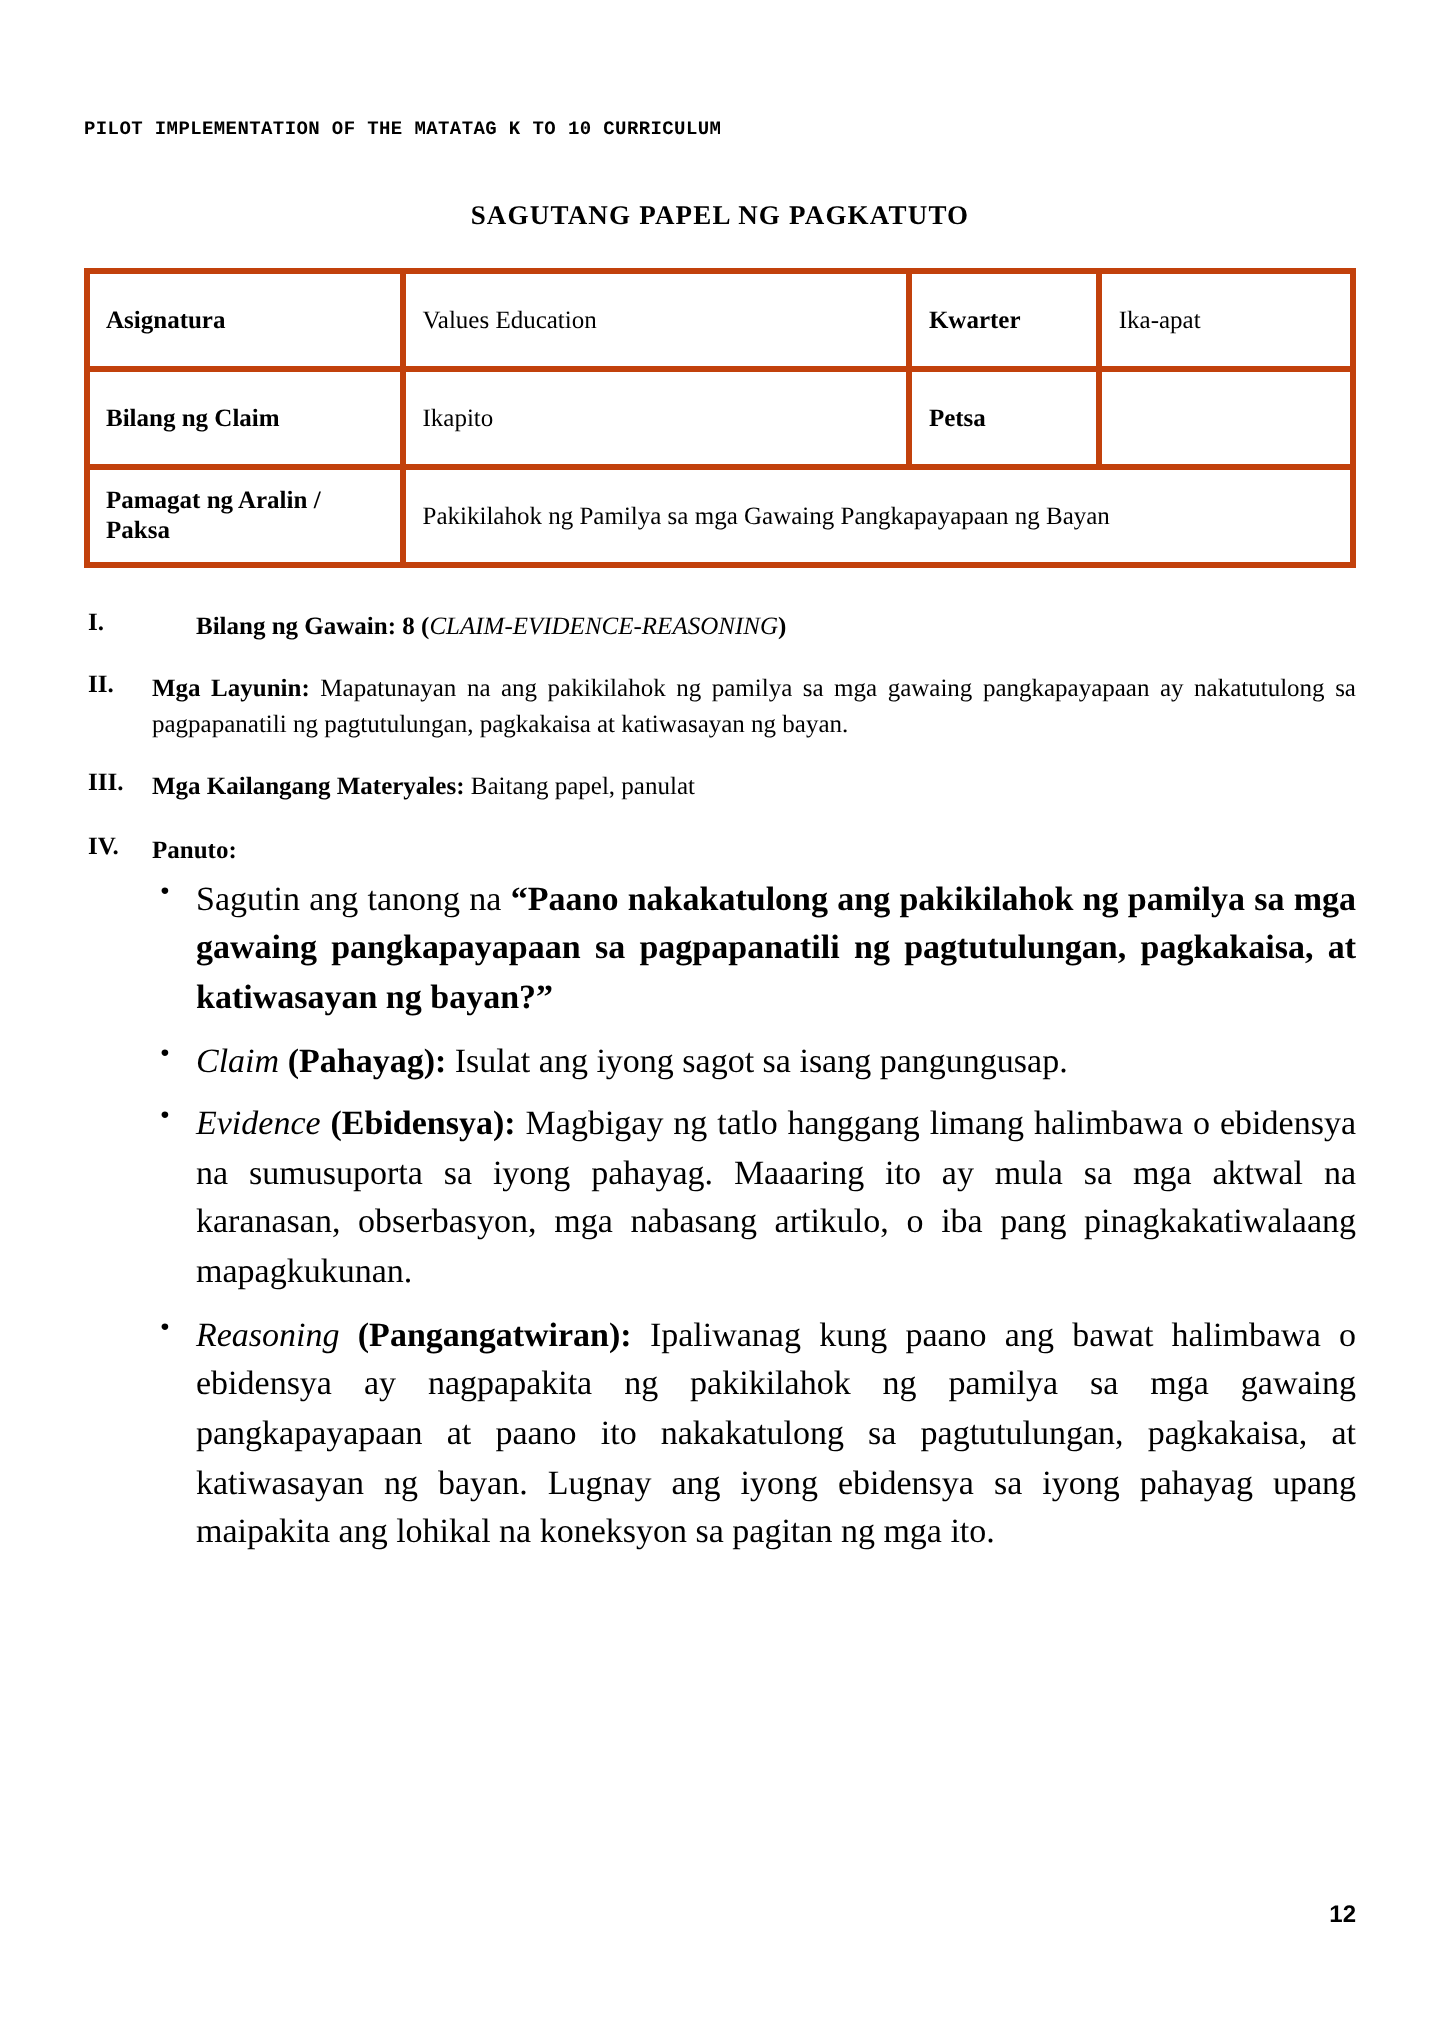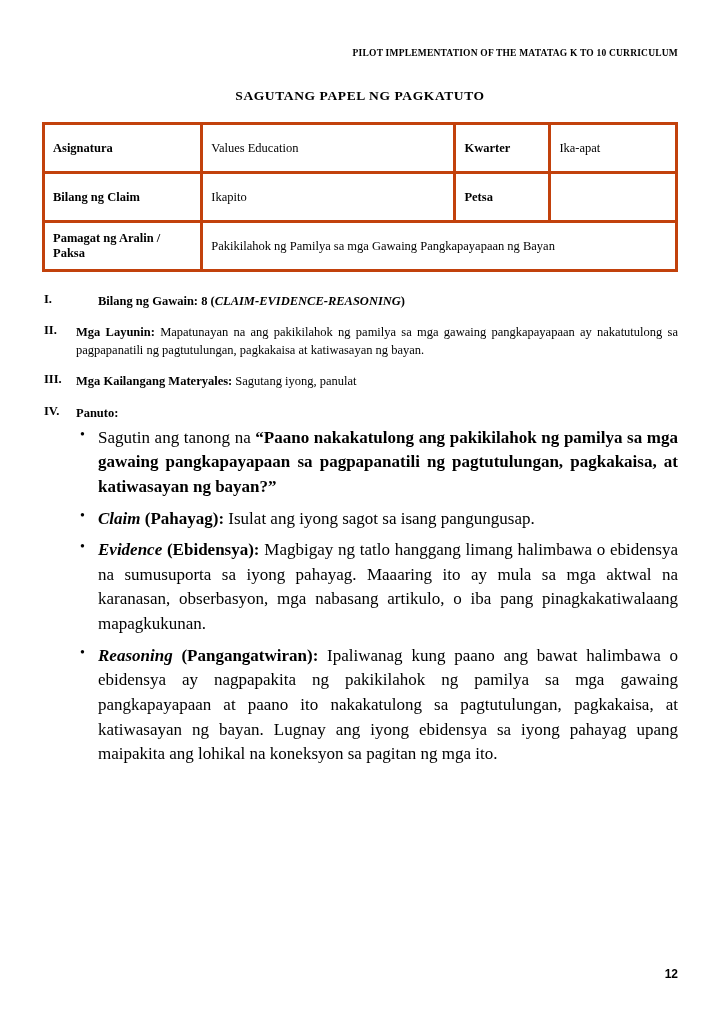--- a/index.html
+++ b/index.html
@@ -15,27 +15,27 @@
     color: #000000;
   }
   .page {
     position: relative;
     width: 720px;
     height: 1009px;
     box-sizing: border-box;
     padding: 44px 42px 30px 42px;
   }
   .header-line {
-    text-align: right;
-    font-family: Liberation Serif, serif;
+    text-align: left;
+    font-family: Liberation Mono, monospace;
     font-weight: bold;
     font-size: 9.5px;
     letter-spacing: 0.2px;
     color: #000;
-    margin-top: 4px;
+    margin-top: 15px;
     margin-right: 0px;
   }
   .doc-title {
     text-align: center;
     font-family: "Liberation Serif", serif;
     font-weight: bold;
     font-size: 13.5px;
     letter-spacing: 0.6px;
     margin-top: 30px;
     margin-bottom: 18px;
@@ -95,21 +95,21 @@
     flex: 1 1 auto;
     font-size: 12.5px;
     line-height: 1.45;
     text-align: justify;
   }
   .item-body b {
     font-weight: bold;
   }
   .ital {
     font-style: italic;
-    font-weight: bold;
+    font-weight: normal;
   }
   .indent-first {
     padding-left: 22px;
   }
   ul.bullets {
     list-style: none;
     margin: 4px 0 0 0;
     padding: 0;
   }
   ul.bullets li {
@@ -126,21 +126,21 @@
     left: 4px;
     top: -1px;
     font-size: 14px;
   }
   .q-bold {
     font-weight: bold;
   }
   .page-number {
     position: absolute;
     right: 42px;
-    bottom: 28px;
+    bottom: 45px;
     font-family: "Liberation Sans", sans-serif;
     font-weight: bold;
     font-size: 12px;
     margin-top: 28px;
   }
 </style>
 </head>
 <body>
 
 <div class="page">
@@ -183,21 +183,21 @@
       <div class="item-body indent-first"><b>Bilang ng Gawain: 8 (</b><span class="ital">CLAIM-EVIDENCE-REASONING</span><b>)</b></div>
     </div>
 
     <div class="item">
       <div class="numeral">II.</div>
       <div class="item-body"><b>Mga Layunin:</b><span> Mapatunayan na ang pakikilahok ng pamilya sa mga gawaing pangkapayapaan ay nakatutulong sa pagpapanatili ng pagtutulungan, pagkakaisa at katiwasayan ng bayan.</span></div>
     </div>
 
     <div class="item">
       <div class="numeral">III.</div>
-      <div class="item-body"><b>Mga Kailangang Materyales:</b><span> Sagutang iyong, panulat</span></div>
+      <div class="item-body"><b>Mga Kailangang Materyales:</b><span> Baitang papel, panulat</span></div>
     </div>
 
     <div class="item">
       <div class="numeral">IV.</div>
       <div class="item-body">
         <b>Panuto:</b>
         <ul class="bullets">
           <li><span>Sagutin ang tanong na </span><span class="q-bold">“Paano nakakatulong ang pakikilahok ng pamilya sa mga gawaing pangkapayapaan sa pagpapanatili ng pagtutulungan, pagkakaisa, at katiwasayan ng bayan?”</span></li>
           <li><span class="ital">Claim</span><b> (Pahayag):</b><span> Isulat ang iyong sagot sa isang pangungusap.</span></li>
           <li><span class="ital">Evidence</span><b> (Ebidensya):</b><span> Magbigay ng tatlo hanggang limang halimbawa o ebidensya na sumusuporta sa iyong pahayag. Maaaring ito ay mula sa mga aktwal na karanasan, obserbasyon, mga nabasang artikulo, o iba pang pinagkakatiwalaang mapagkukunan.</span></li>

